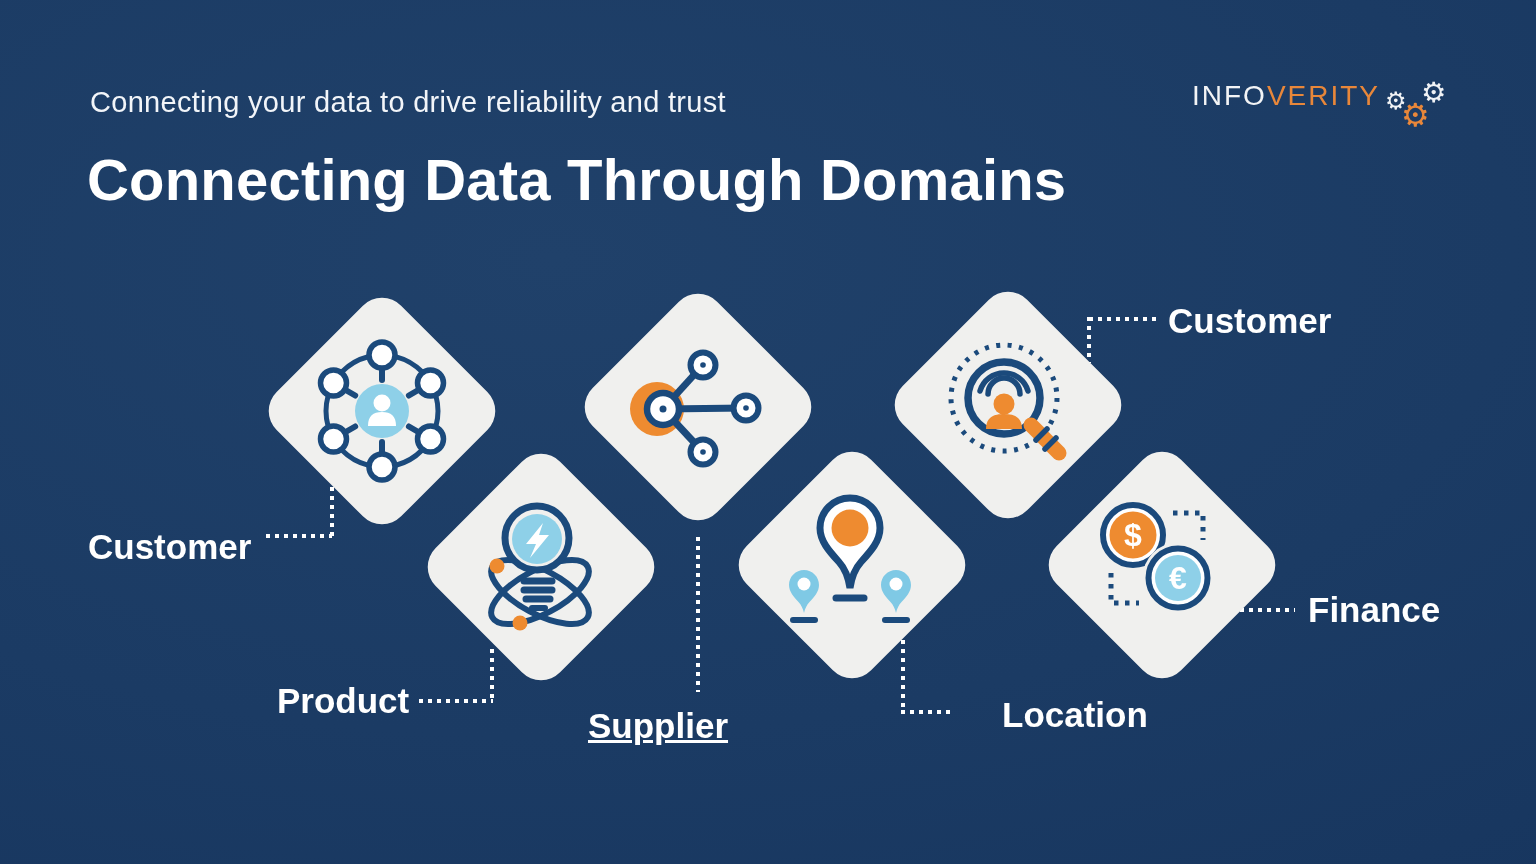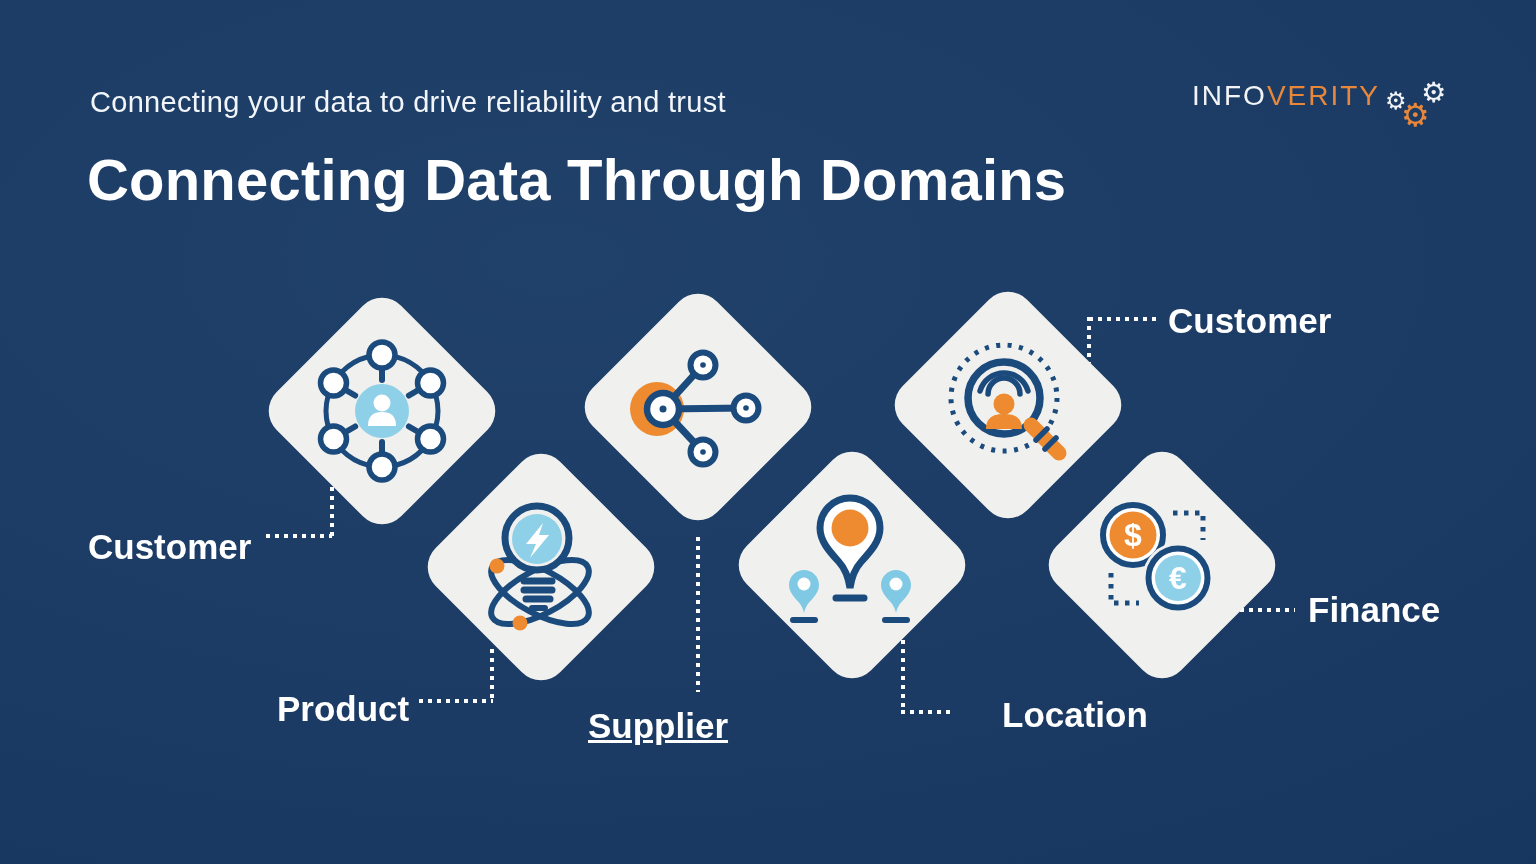--- a/index.html
+++ b/index.html
@@ -35,21 +35,21 @@
   }
   .d-customer{left:294px;top:323px;}
   .d-product {left:453px;top:479px;}
   .d-supplier{left:610px;top:319px;}
   .d-location{left:764px;top:477px;}
   .d-employee{left:920px;top:317px;}
   .d-finance {left:1074px;top:477px;}
   
   .dlabel{position:absolute;font-size:35px;font-weight:700;color:#ffffff;line-height:1;white-space:nowrap;}
   .l-customer{left:88px;top:521px;margin-top:8px;}
-  .l-product {left:277px;top:683px;margin-top:8px;}
+  .l-product {left:277px;top:683px;}
   .l-supplier{left:588px;top:708px;text-decoration:underline;}
   .l-location{left:962px;top:697px;margin-left:40px;}
   .l-employee{left:1168px;top:303px;}
   .l-finance {left:1308px;top:592px;}
   
   .dh{position:absolute;height:4px;background-image:repeating-linear-gradient(to right,#ffffff 0 4px,transparent 4px 9px);}
   .dv{position:absolute;width:4px;background-image:repeating-linear-gradient(to bottom,#ffffff 0 4px,transparent 4px 9px);}
   .c1h{left:266px;top:534px;width:66px;}
   .c1v{left:330px;top:487px;height:51px;}
   .c2h{left:419px;top:699px;width:74px;}

